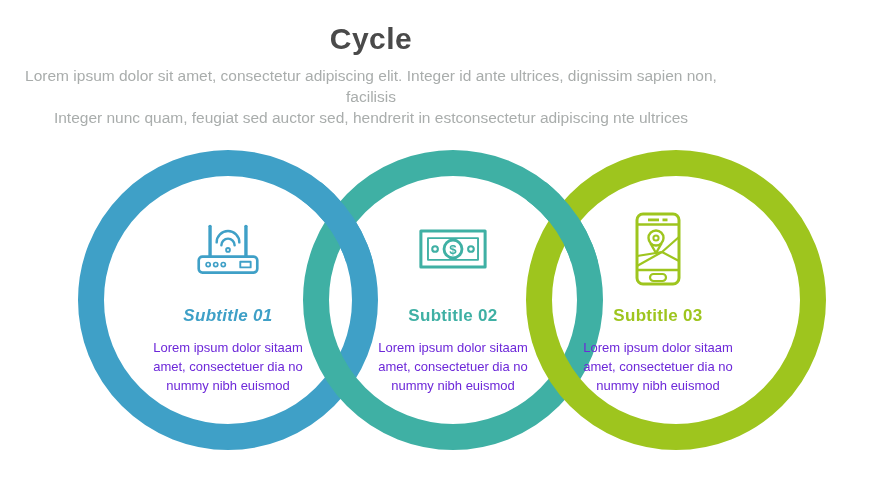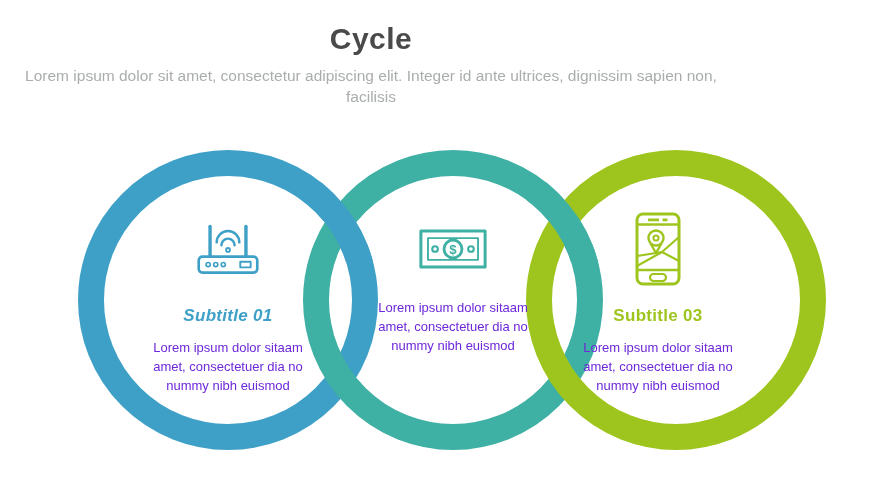--- a/index.html
+++ b/index.html
@@ -37,20 +37,21 @@
   .icon{fill:none;stroke-linejoin:round;}
   .icon .s{stroke-linecap:round;}
 </style>
 </head>
 <body>
 
 <div class="header">
   <div class="title">Cycle</div>
   <div class="description">
     <span>Lorem ipsum dolor sit amet, consectetur adipiscing elit. Integer id ante ultrices, dignissim sapien non, facilisis</span>
+    <span>Integer nunc quam, feugiat sed auctor sed, hendrerit in estconsectetur adipiscing nte ultrices</span>
   </div>
 </div>
 
 <svg class="rings" width="889" height="500" viewBox="0 0 889 500">
   <defs>
     <clipPath id="clipA">
         <rect x="302" y="182" width="78" height="80"></rect>
       </clipPath>
     <clipPath id="clipB">
         <rect x="527" y="182" width="78" height="80"></rect>
@@ -94,20 +95,21 @@
   <div class="icon-box">
     <svg class="icon" width="68" height="40" viewBox="0 0 72 42" stroke="#3fb0a4">
       <rect x="2" y="2" width="68" height="38" stroke-width="3.2"></rect>
       <rect x="9.5" y="9.5" width="53" height="23" stroke-width="2"></rect>
       <circle cx="36" cy="21" r="9.5" stroke-width="3"></circle>
       <text x="36" y="26" font-size="14" font-weight="bold" text-anchor="middle" fill="#3fb0a4" stroke="none">$</text>
       <circle cx="17" cy="21" r="3" stroke-width="2.2"></circle>
       <circle cx="55" cy="21" r="3" stroke-width="2.2"></circle>
     </svg>
   </div>
+  <div class="subtitle">Subtitle 02</div>
   <div class="body-text">
     <span>Lorem ipsum dolor sitaam</span>
     <span>amet, consectetuer dia no</span>
     <span>nummy nibh euismod</span>
   </div>
 </div>
 
 <div class="content c3">
   <div class="icon-box">
     <svg class="icon" width="46" height="74" viewBox="0 0 46 74" stroke="#9ec51e">

